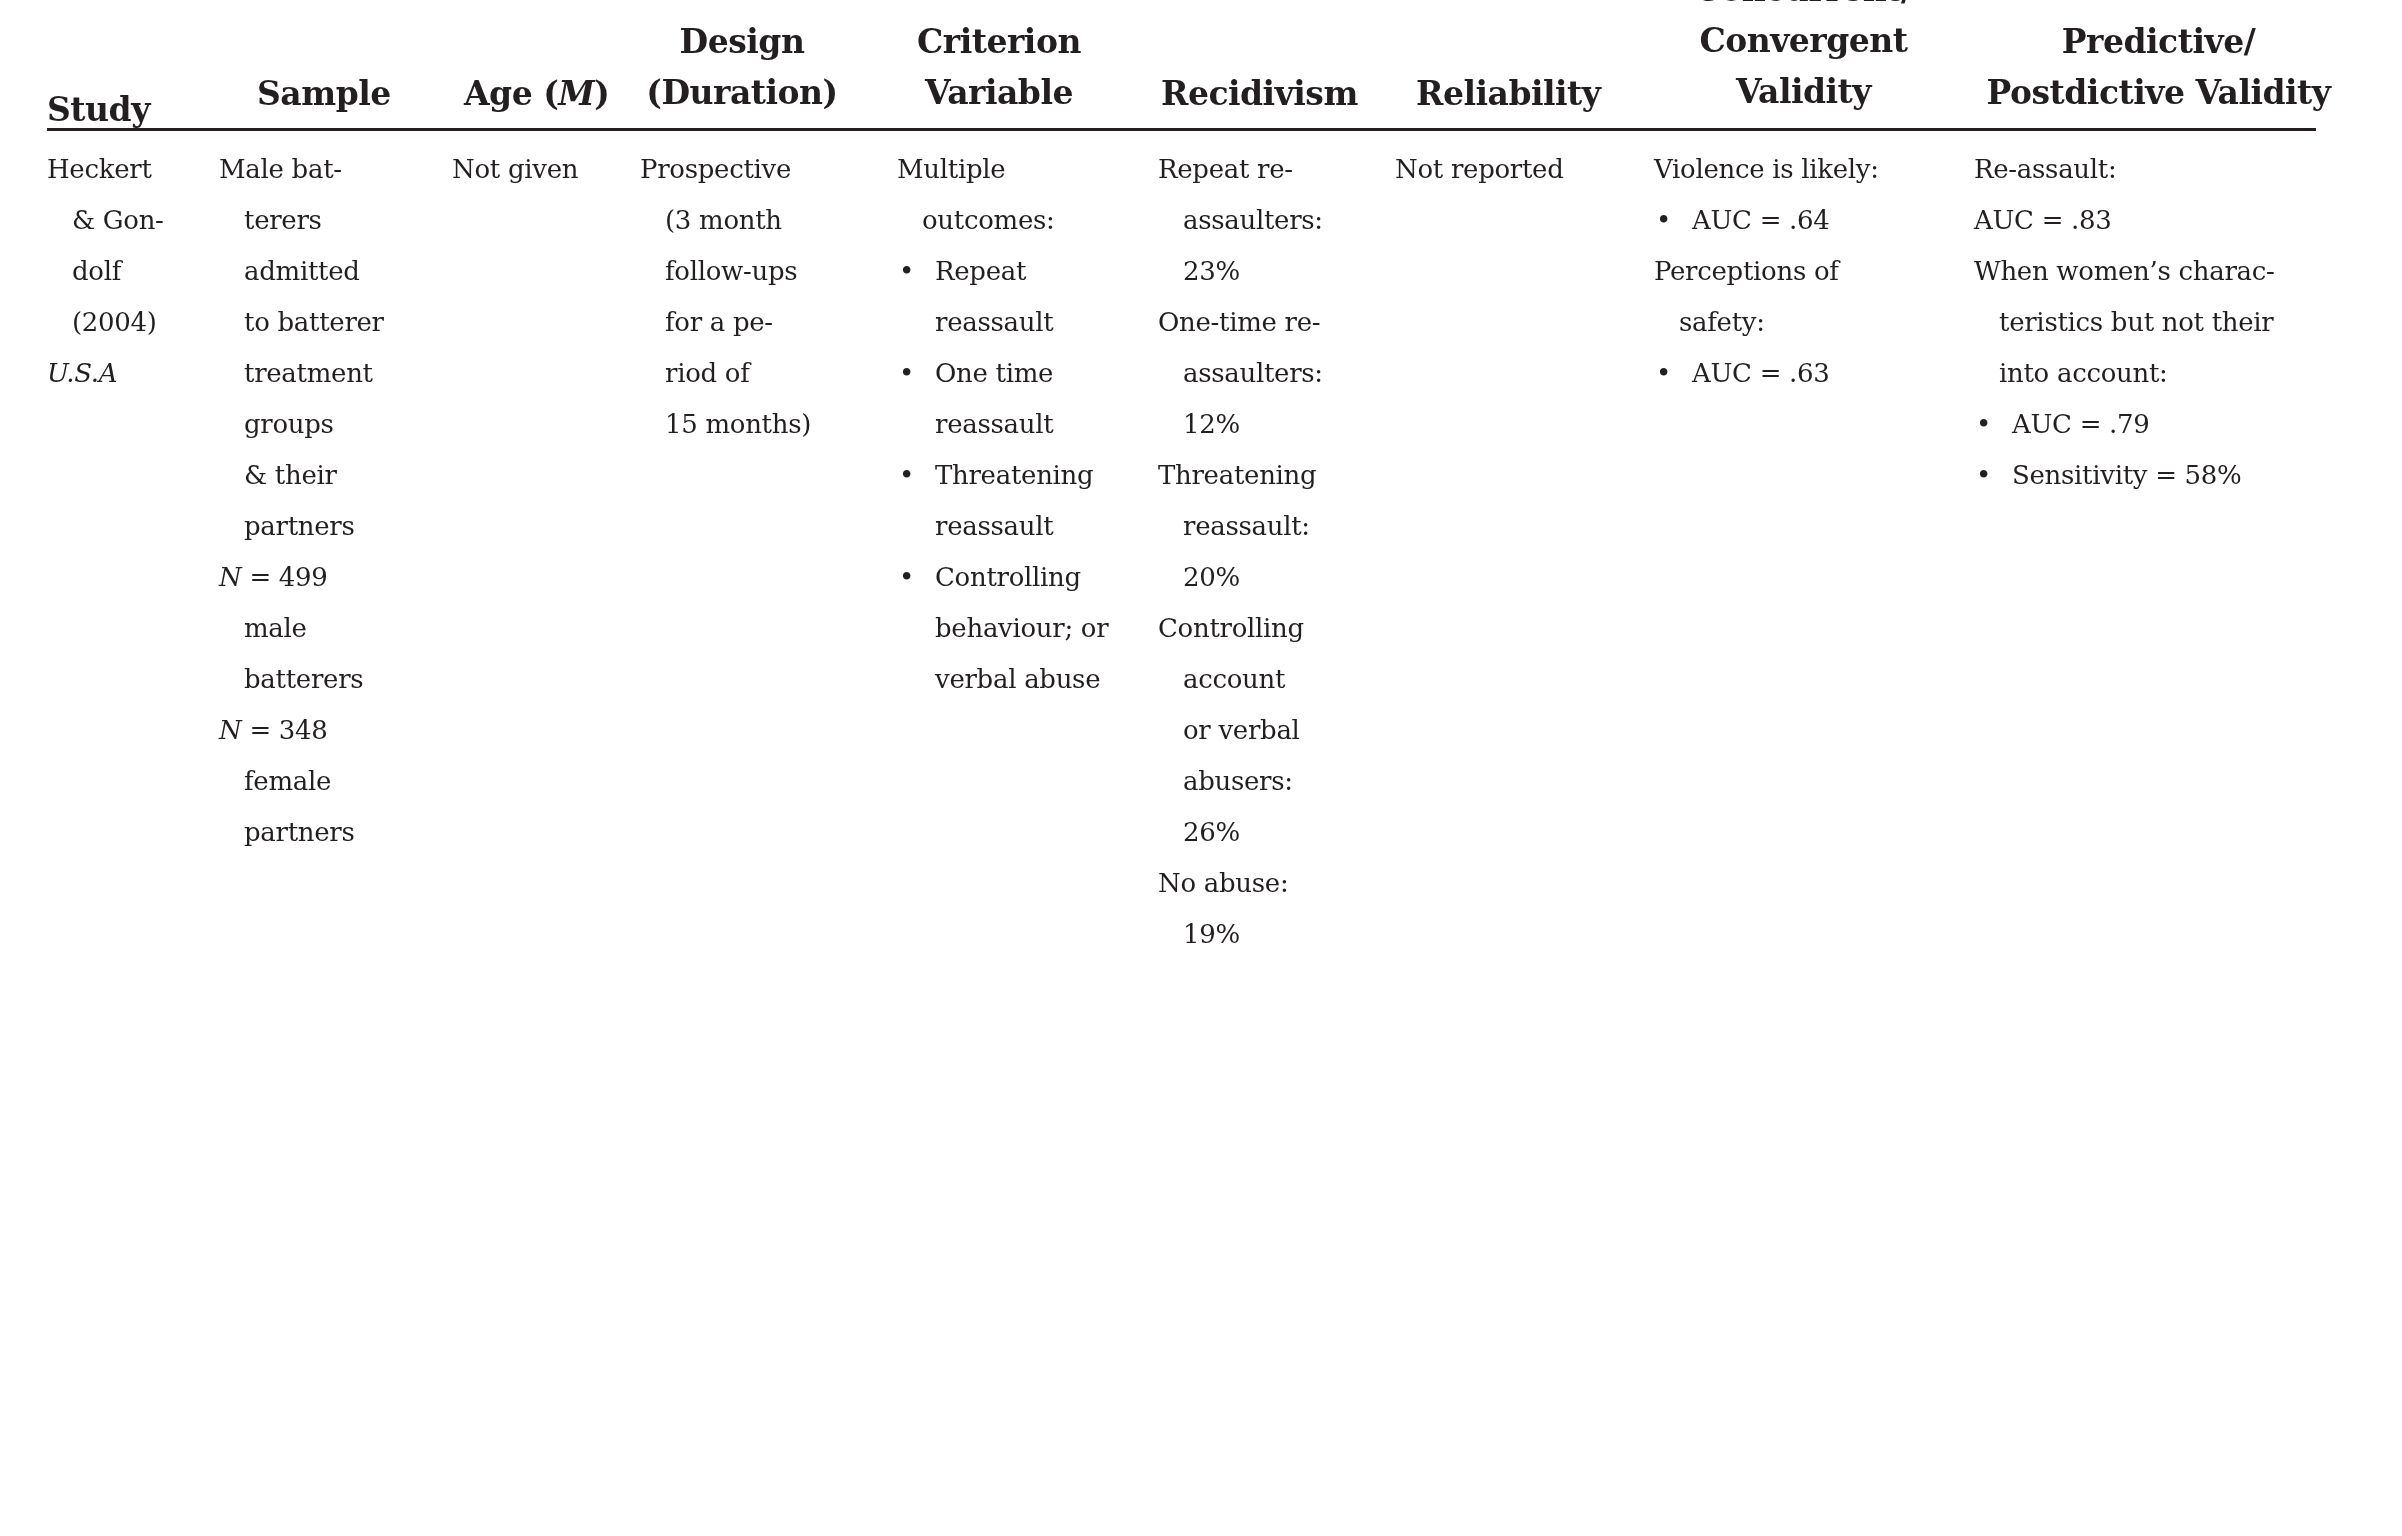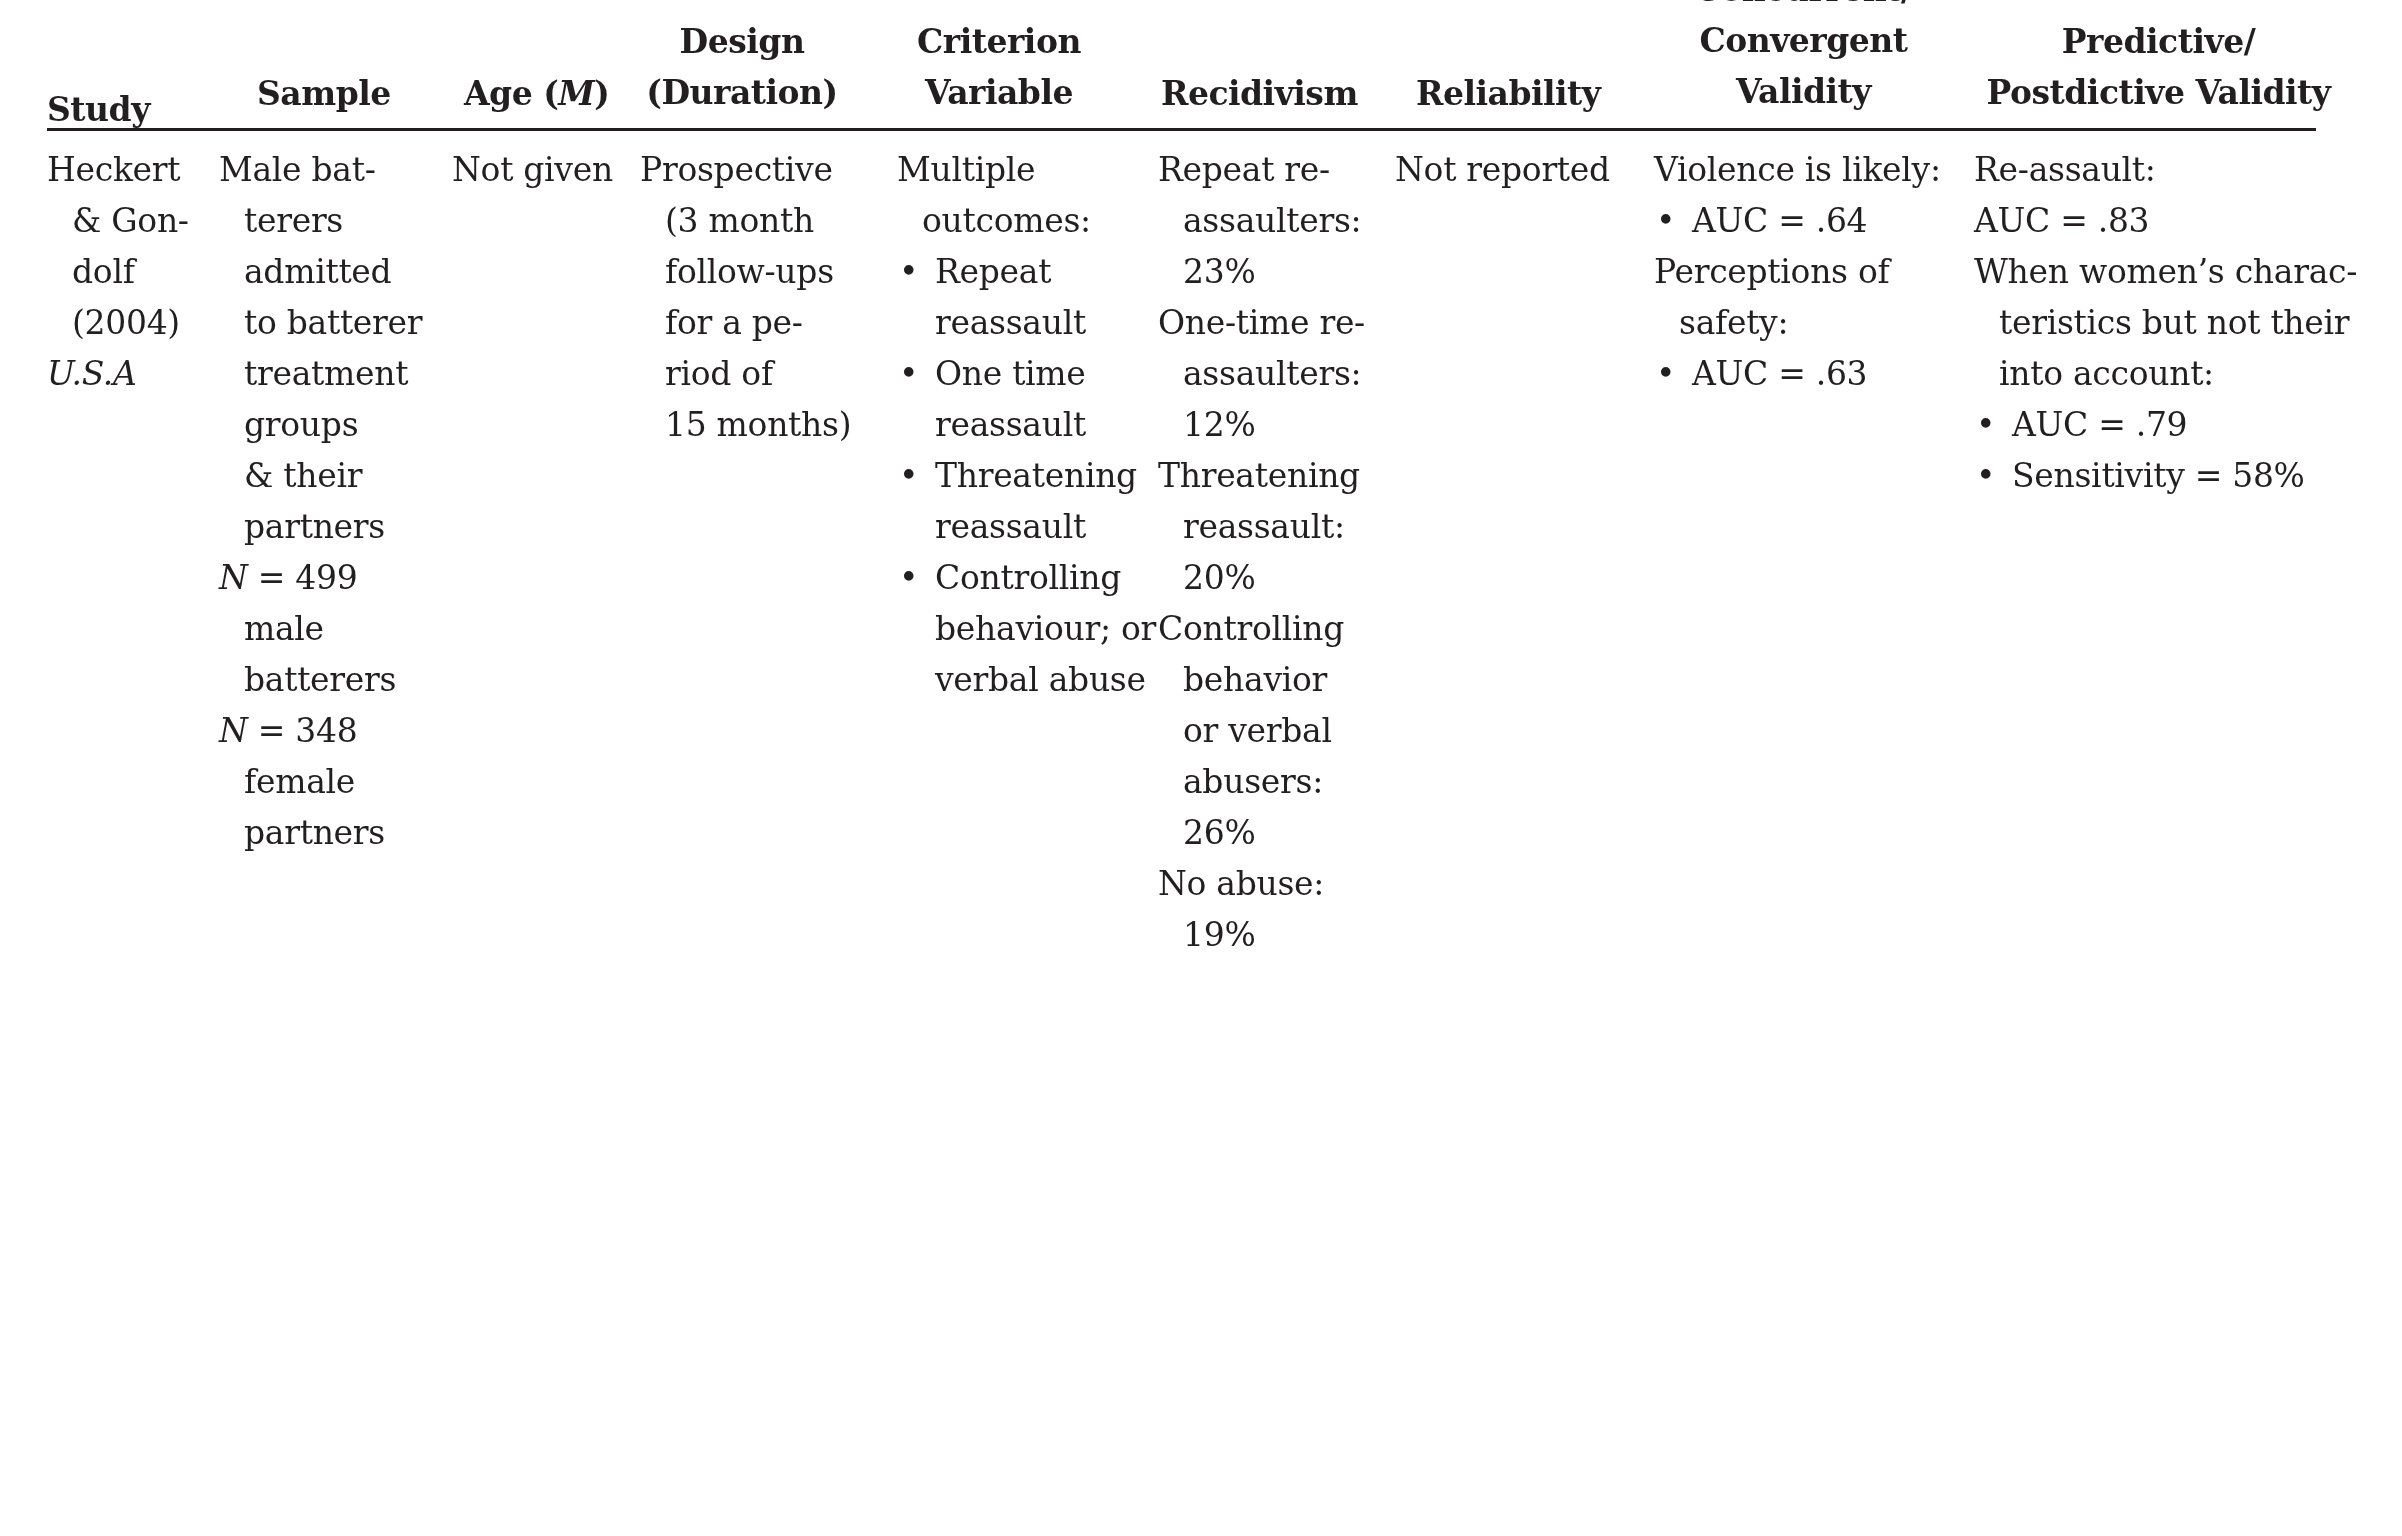--- a/index.html
+++ b/index.html
@@ -37,21 +37,21 @@
       position: absolute;
       left: 47px;
       top: 128px;
       width: 2269px;
       height: 2.9px;
       background: #231f20;
     }
     .cell {
       position: absolute;
       top: 144px;
-      font-size: 33px;
+      font-size: 26px;
       line-height: 51px;
       white-space: nowrap;
       letter-spacing: -0.3px;
     }
     .cell .ln { display: block; }
     .cell .ind { padding-left: 25px; }
     .cell .bul { position: relative; padding-left: 38px; }
     .cell .bul::before {
       content: "\2022";
       position: absolute;
@@ -165,21 +165,21 @@
     <span class="ln">Repeat re-</span>
     <span class="ln ind">assaulters:</span>
     <span class="ln ind">23%</span>
     <span class="ln">One-time re-</span>
     <span class="ln ind">assaulters:</span>
     <span class="ln ind">12%</span>
     <span class="ln">Threatening</span>
     <span class="ln ind">reassault:</span>
     <span class="ln ind">20%</span>
     <span class="ln">Controlling</span>
-    <span class="ln ind">behavior</span>
+    <span class="ln ind">account</span>
     <span class="ln ind">or verbal</span>
     <span class="ln ind">abusers:</span>
     <span class="ln ind">26%</span>
     <span class="ln">No abuse:</span>
     <span class="ln ind">19%</span>
   </div>
 
   <div class="cell" style="left:1395px;">
     <span class="ln">Not reported</span>
   </div>

